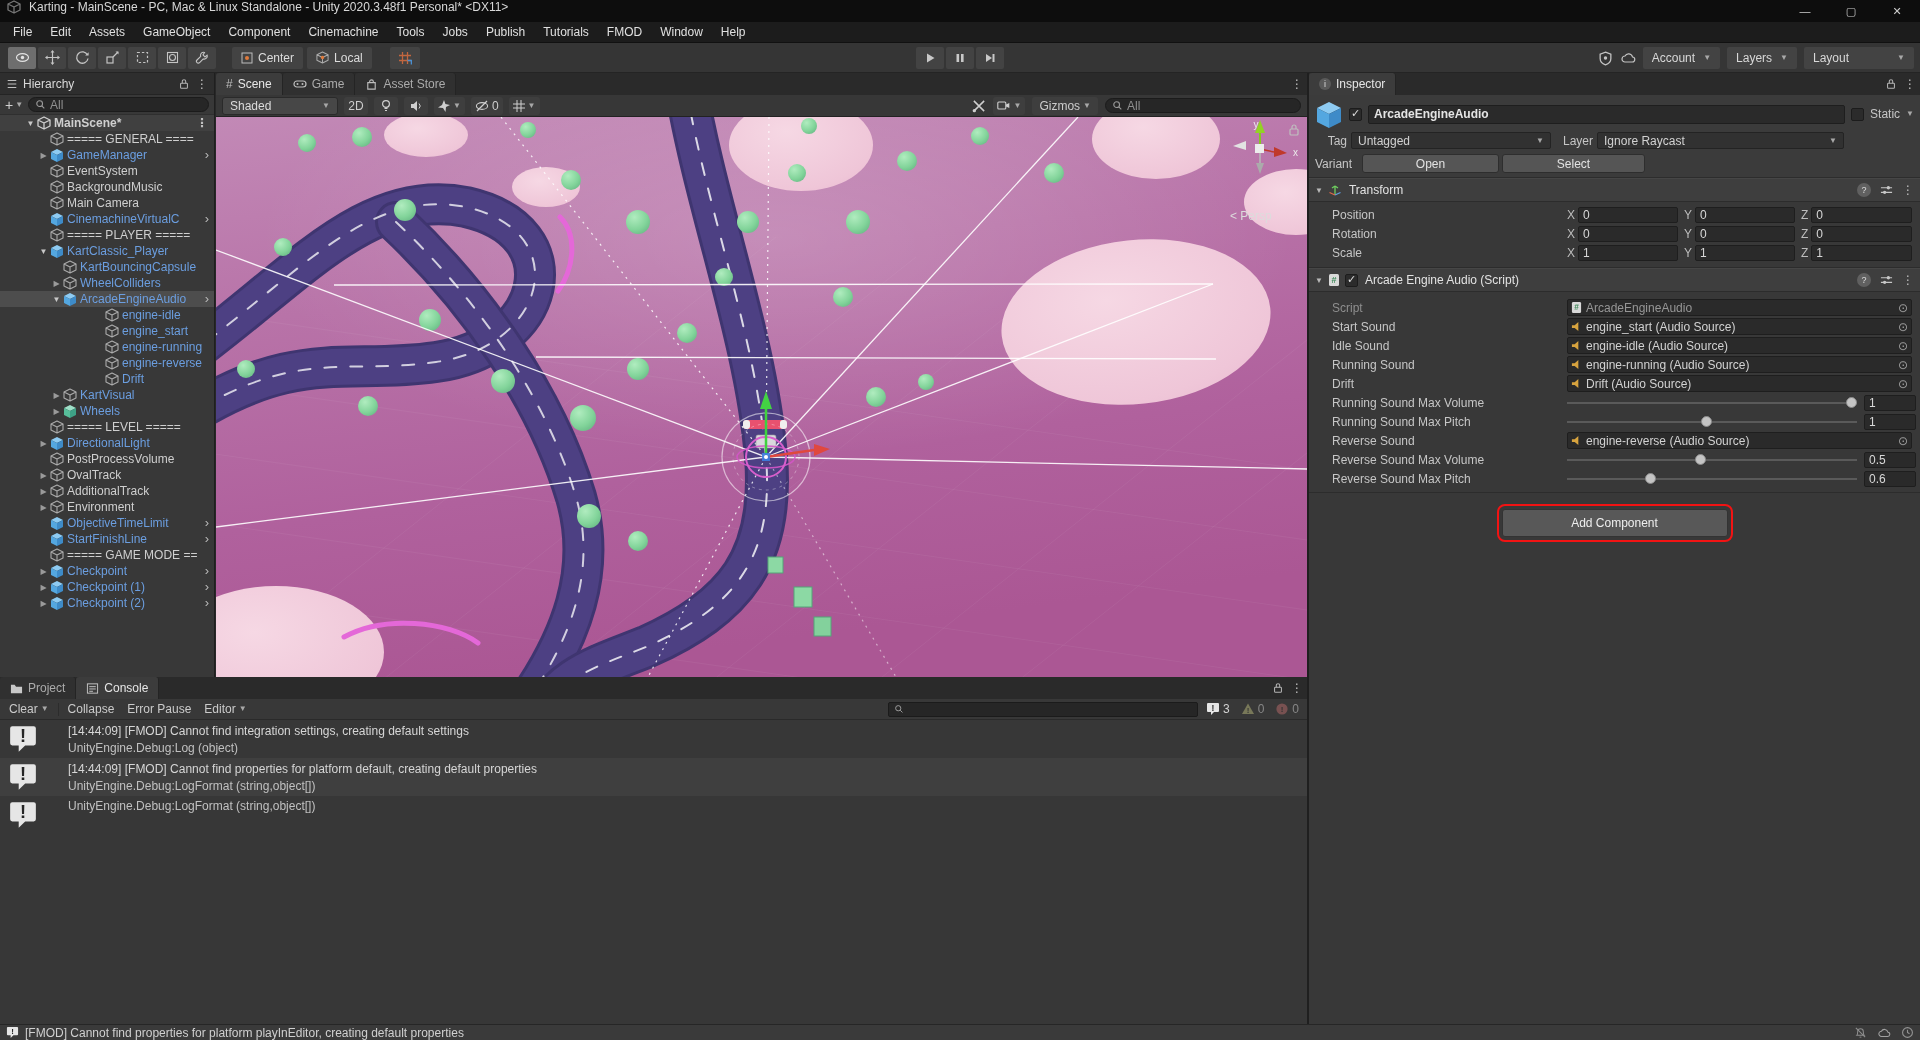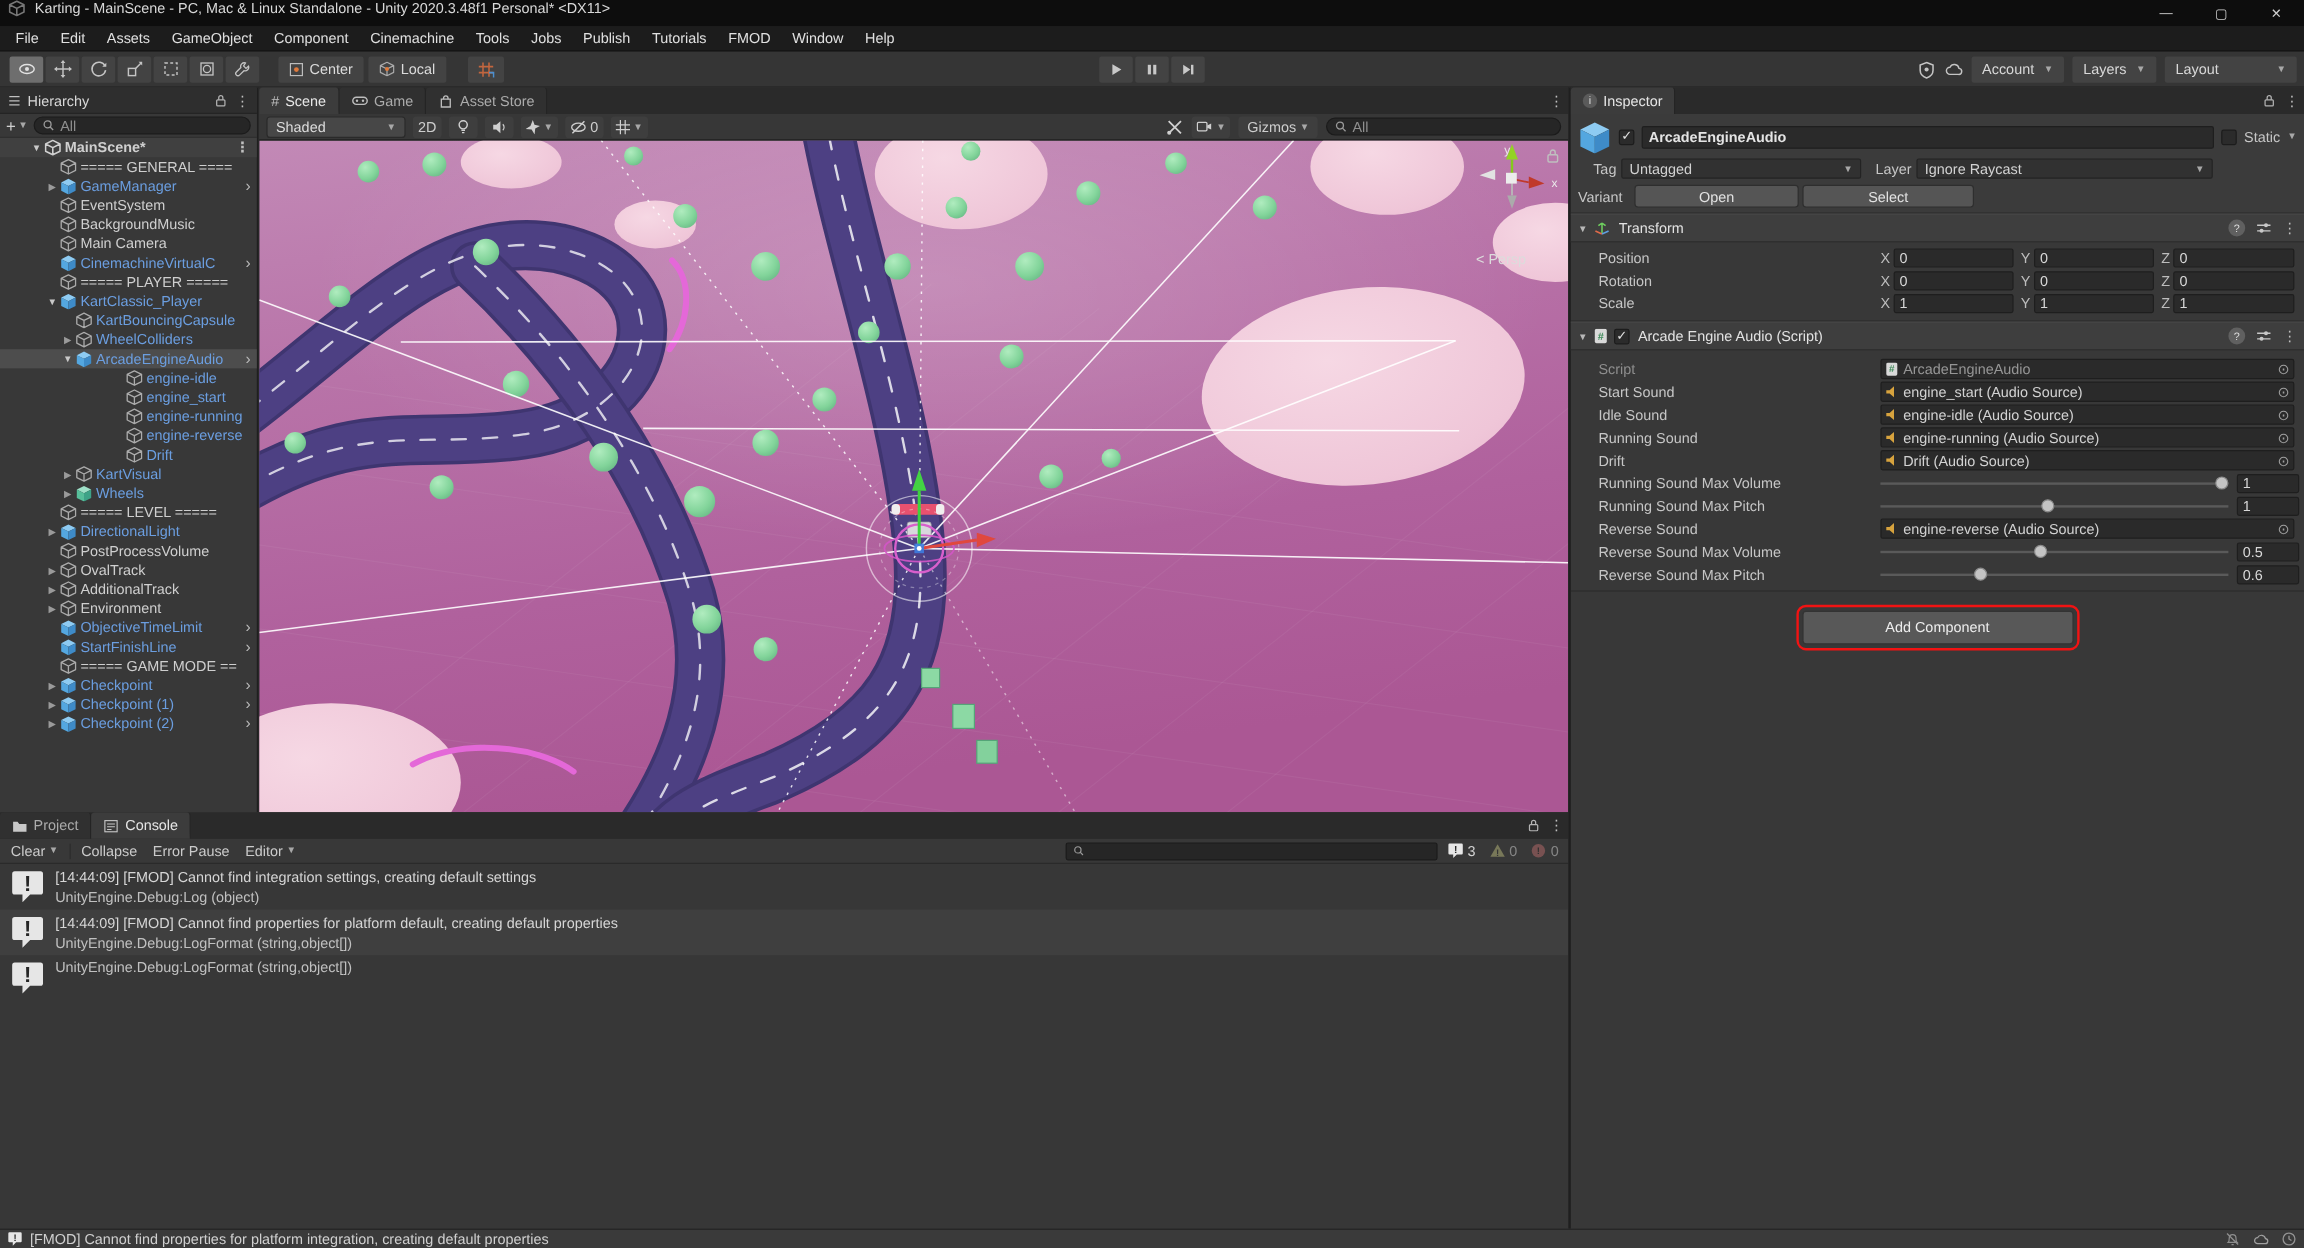--- a/index.html
+++ b/index.html
@@ -94,21 +94,21 @@
 .addbtn{width:226px;height:28px;background:#585858;border:1px solid #333;border-radius:3px;display:flex;align-items:center;justify-content:center;color:#eee;outline:2px solid #f21313;outline-offset:3px}
 
 #consolepanel{position:absolute;left:0;top:604px;width:1307px;height:347px;background:#373737;display:flex;flex-direction:column}
 .ctb{height:21px;background:#383838;border-bottom:1px solid #2a2a2a;display:flex;align-items:center;padding:0 5px;gap:5px;flex:none}
 .ctbtn{display:flex;align-items:center;gap:3px;color:#cbcbcb;padding:0 4px;height:21px}
 .csep{width:1px;height:13px;background:#2c2c2c}
 .csearch{width:310px;height:15px;background:#262626;border:1px solid #1b1b1b;border-radius:2px;display:flex;align-items:center;padding:0 5px;margin-left:auto}
 .badge{display:flex;align-items:center;gap:3px;color:#d2d2d2;padding:0 3px}
 .badge.dim{opacity:.5}
 .clist{flex:1;overflow:hidden}
-.cmsg{position:relative;height:38px;padding:2px 8px 0 46px}
+.cmsg{position:relative;height:38px;padding:2px 8px 0 68px}
 .cmsg.alt{background:#3f3f3f}
 .cmsg .bub{position:absolute;left:8px;top:4px}
 .cmsg .l1{line-height:18px;color:#d6d6d6;white-space:nowrap;overflow:hidden}
 .cmsg .l2{line-height:16px;color:#c0c0c0;white-space:nowrap;overflow:hidden}
 
 #statusbar{position:absolute;left:0;top:1024px;width:1920px;height:16px;background:#3a3a3a;border-top:1px solid #262626;display:flex;align-items:center;padding:0 6px;gap:6px}
 #statusbar .stext{color:#d0d0d0;white-space:nowrap}
 .stat-icons{margin-left:auto;display:flex;align-items:center;gap:10px;opacity:.75}
 </style>
 </head>
@@ -1134,21 +1134,21 @@
       <div class="addwrap">
         <div class="addbtn">Add Component</div>
       </div>
     </div>
   </div>
 
   <div id="statusbar">
     <svg width="13" height="13" viewBox="0 0 14 14">
         <use href="#bubble"></use>
       </svg>
-    <span class="stext">[FMOD] Cannot find properties for platform integration, creating default properties</span>
+    <span class="stext">[FMOD] Cannot find properties for platform playInEditor, creating default properties</span>
     <span class="stat-icons">
       <svg width="13" height="13" viewBox="0 0 14 14">
           <use href="#bellSlash"></use>
         </svg>
       <svg width="14" height="12" viewBox="0 0 14 14">
           <use href="#cloudIc"></use>
         </svg>
       <svg width="13" height="13" viewBox="0 0 14 14">
           <circle cx="7" cy="7" r="5.3" fill="none" stroke="#b0b0b0" stroke-width="1.2"></circle>
           <path d="M7 4v3l2.2 1.4" stroke="#b0b0b0" stroke-width="1.2" fill="none"></path>

